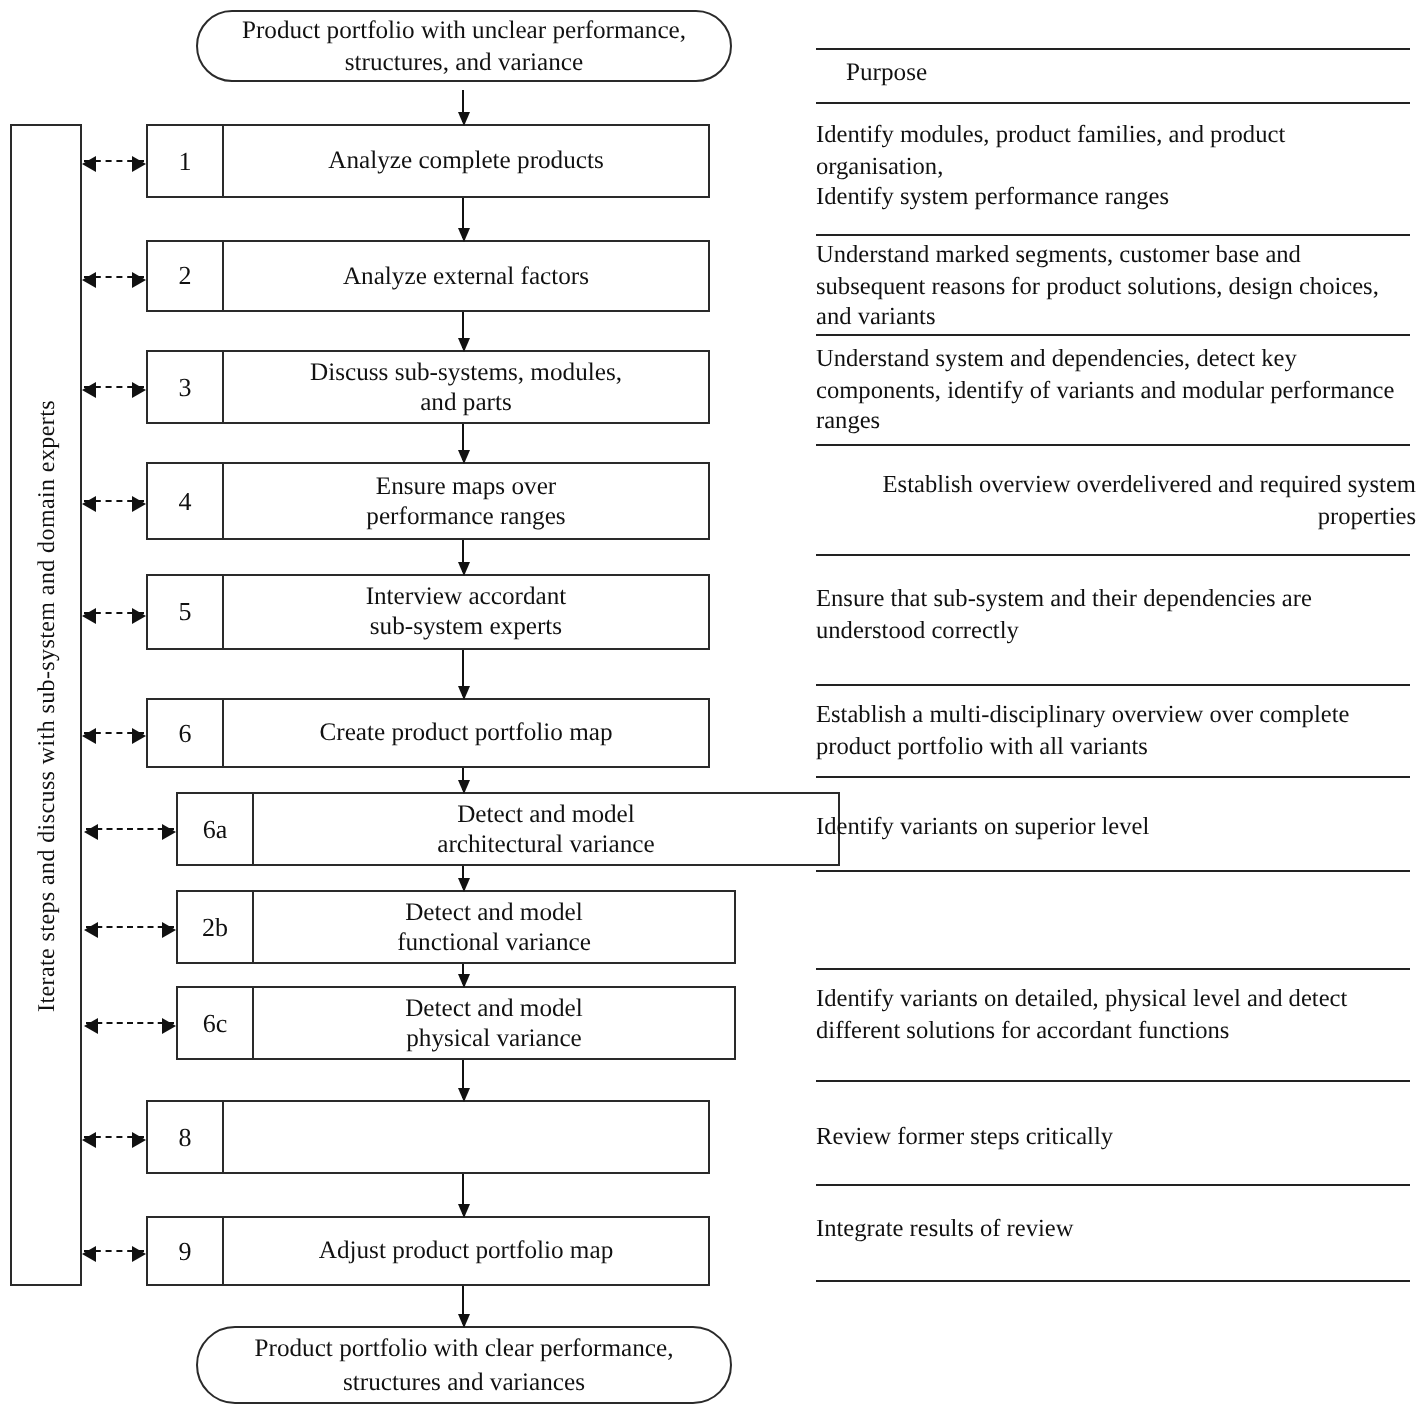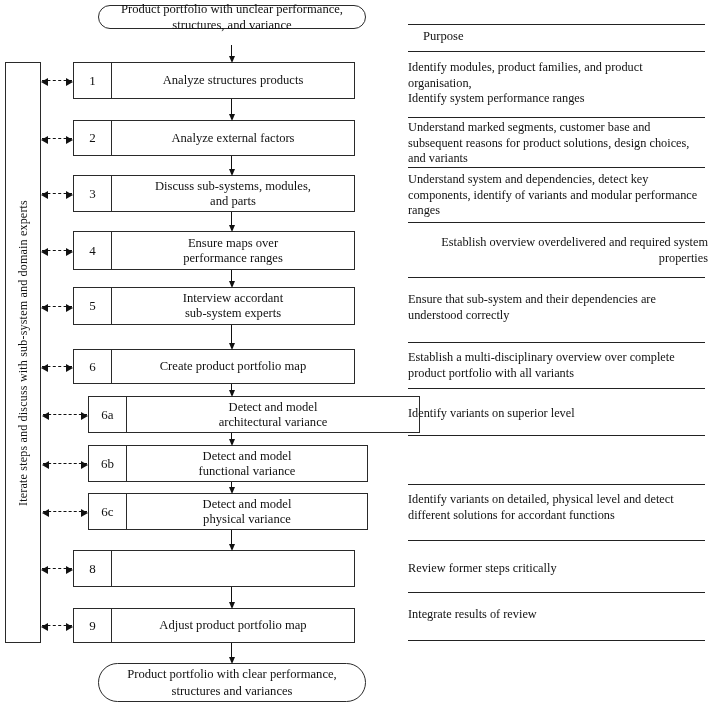--- a/index.html
+++ b/index.html
@@ -56,28 +56,28 @@
 </style>
 </head>
 <body>
 
 <div id="canvas">
 
   <div class="sidebar">
     <span>Iterate steps and discuss with sub-system and domain experts</span>
   </div>
 
-  <div class="oval" style="left:98px; top:5px; width:268px; height:24px;">
+  <div class="oval" style="left:98px; top:5px; width:268px; height:36px;">
     <span>Product portfolio with unclear performance,
 structures, and variance</span>
   </div>
 
   <div class="box" style="left:73px; top:62px;  width:282px; height:37px;">
     <div class="num">1</div>
-    <div class="lbl">Analyze structures products</div>
+    <div class="lbl">Analyze complete products</div>
   </div>
   <div class="box" style="left:73px; top:120px; width:282px; height:36px;">
     <div class="num">2</div>
     <div class="lbl">Analyze external factors</div>
   </div>
   <div class="box" style="left:73px; top:175px; width:282px; height:37px;">
     <div class="num">3</div>
     <div class="lbl">Discuss sub-systems, modules,
 and parts</div>
   </div>
@@ -94,21 +94,21 @@
   <div class="box" style="left:73px; top:349px; width:282px; height:35px;">
     <div class="num">6</div>
     <div class="lbl">Create product portfolio map</div>
   </div>
   <div class="box" style="left:88px; top:396px; width:332px; height:37px;">
     <div class="num">6a</div>
     <div class="lbl">Detect and model
 architectural variance</div>
   </div>
   <div class="box" style="left:88px; top:445px; width:280px; height:37px;">
-    <div class="num">6b</div>
+    <div class="num">2b</div>
     <div class="lbl">Detect and model
 functional variance</div>
   </div>
   <div class="box" style="left:88px; top:493px; width:280px; height:37px;">
     <div class="num">6c</div>
     <div class="lbl">Detect and model
 physical variance</div>
   </div>
   <div class="box" style="left:73px; top:550px; width:282px; height:37px;">
     <div class="num">8</div>

